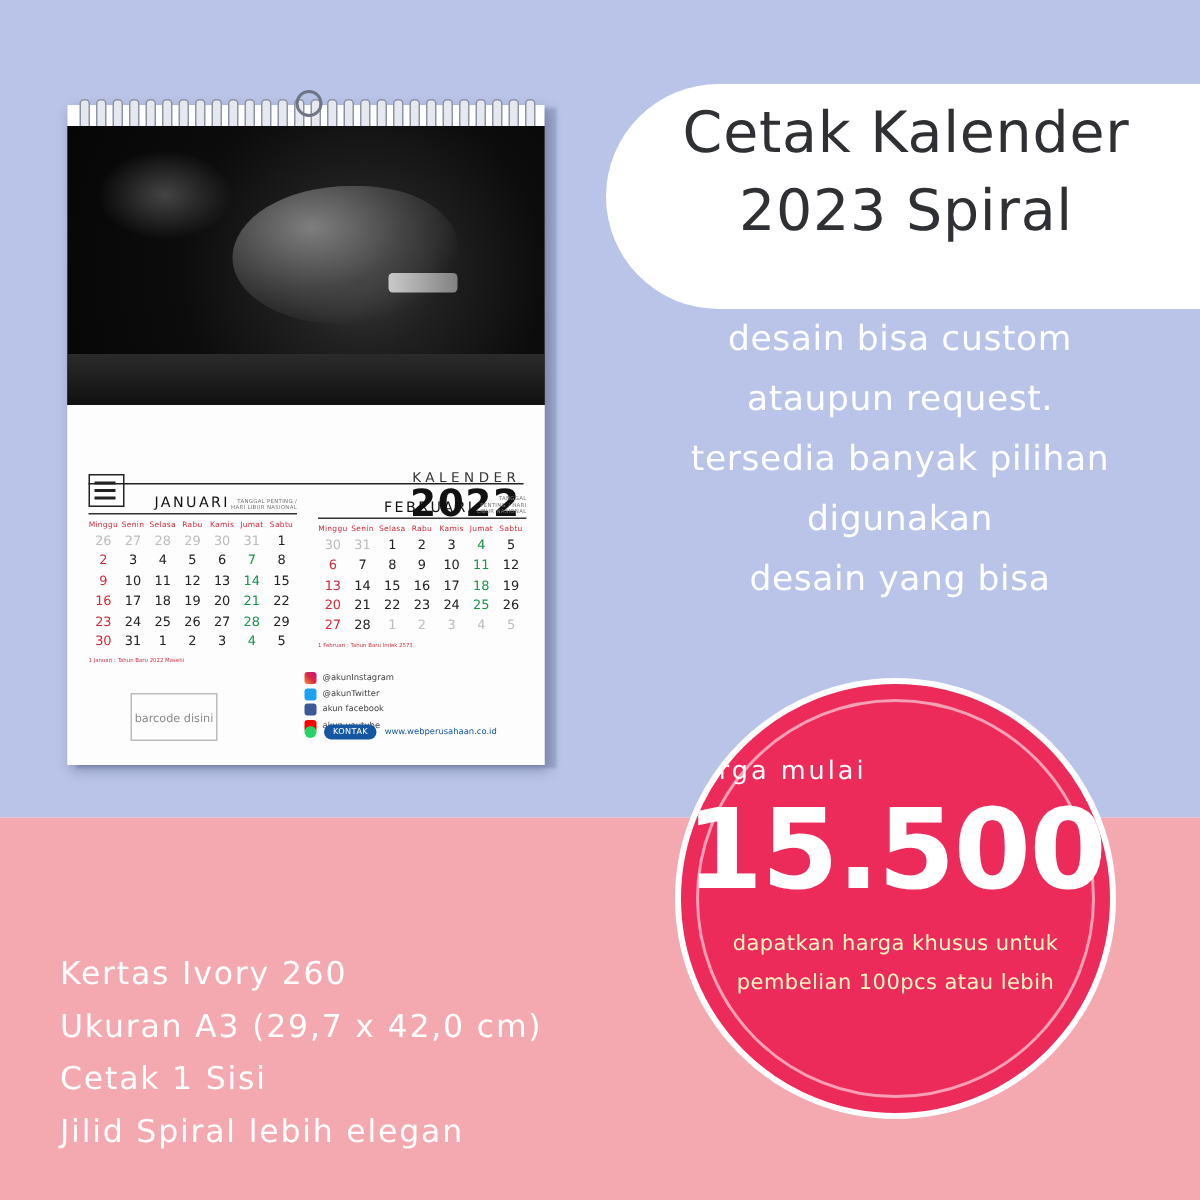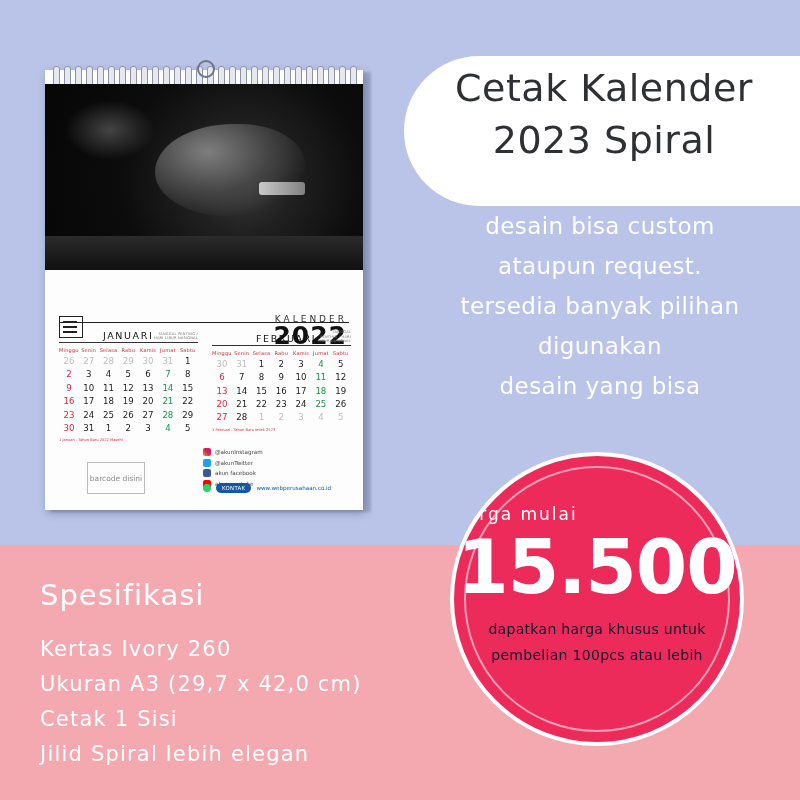--- a/index.html
+++ b/index.html
@@ -72,21 +72,21 @@
     position:absolute;left:0;top:48px;width:286px;text-align:left;
     color:#ffffff;font-size:17px;letter-spacing:2px;
   }
   .price-value{
     position:absolute;left:0;top:68px;width:286px;text-align:center;
     color:#ffffff;font-size:74px;font-weight:bold;letter-spacing:-1px;
     line-height:86px;
   }
   .price-note{
     position:absolute;left:0;top:160px;width:286px;text-align:center;
-    color:#0f172a;font-size:14px;line-height:26px;letter-spacing:.3px;
+    color:#fef9c3;font-size:14px;line-height:26px;letter-spacing:.3px;
   }
   .price-note span{display:block;}
 
   
   .spec-title{
     position:absolute;left:40px;top:578px;
     color:#ffffff;font-size:29px;letter-spacing:1px;
   }
   .spec-list{
     position:absolute;left:40px;top:632px;
@@ -475,21 +475,20 @@
   <div class="price-circle">
     <div class="price-ring"></div>
     <div class="price-label">harga  mulai</div>
     <div class="price-value">15.500</div>
     <div class="price-note">
       <span>dapatkan harga khusus untuk</span>
       <span>pembelian 100pcs atau lebih</span>
     </div>
   </div>
 
-  <div class="spec-title">Spesifikasi</div>
   <div class="spec-list" id="spec">
       <span>Kertas  Ivory  260</span>
       <span>Ukuran  A3  (29,7  x  42,0  cm)</span>
       <span>Cetak  1  Sisi</span>
       <span>Jilid  Spiral  lebih  elegan</span>
     </div>
 
 </div>
 
 </body></html>

